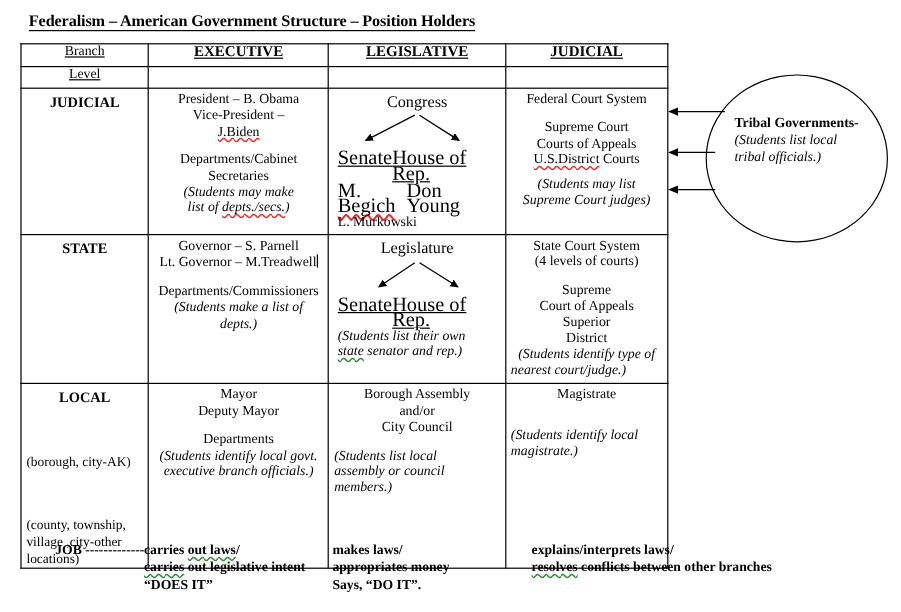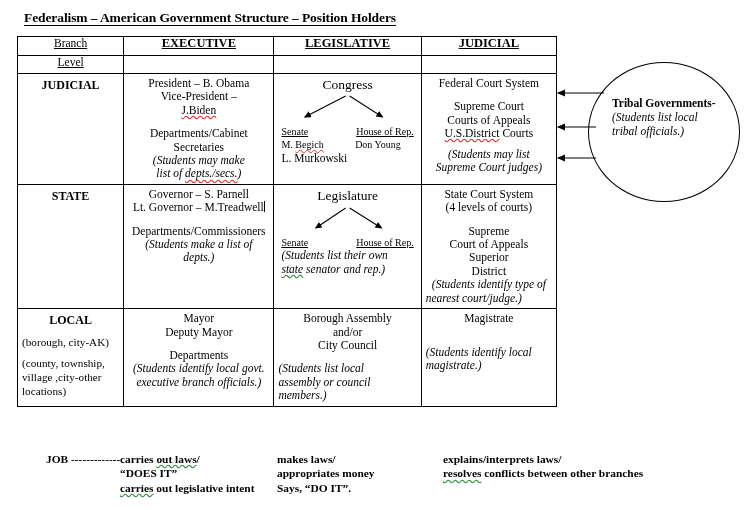--- a/index.html
+++ b/index.html
@@ -80,20 +80,21 @@
     text-align: center;
     font-weight: bold;
     font-size: 12px;
     padding-top: 5px;
   }
   .sub-note {
     text-align: left;
     font-size: 11.2px;
     line-height: 14px;
     padding: 0 4px;
+    margin-top: 32px;
   }
   .gap6 { height: 7px; }
   .gap9 { height: 10px; }
 
   
   .sp-red {
     text-decoration: underline;
     text-decoration-style: wavy;
     text-decoration-color: #e03030;
     text-decoration-skip-ink: none;
@@ -128,21 +129,21 @@
     position: absolute;
     left: 0;
     top: 16px;
     width: 100%;
     height: 30px;
   }
   .splitrow {
     display: flex;
     justify-content: space-between;
     padding: 0 3px;
-    font-size: 10px;
+    font-size: 17px;
   }
   .splitrow.u span { text-decoration: underline; }
 
   
   .circle {
     position: absolute;
     left: 588px;
     top: 62px;
     width: 152px;
     height: 140px;
@@ -403,22 +404,22 @@
     <line x1="52" y1="13" x2="6" y2="13" stroke="#000" stroke-width="1.2" marker-end="url(#lah)"></line>
     <line x1="44" y1="47" x2="6" y2="47" stroke="#000" stroke-width="1.2" marker-end="url(#lah)"></line>
     <line x1="44" y1="78" x2="6" y2="78" stroke="#000" stroke-width="1.2" marker-end="url(#lah)"></line>
   </svg>
 
   <div class="job">
     <div class="job-label">JOB -------------</div>
 
     <div class="job-col1">
       <div><span>carries </span><span class="sp-green">out  laws</span><span>/</span></div>
+      <div><span class="sp-green">carries</span><span> out legislative intent</span></div>
       <div>“DOES IT”</div>
-      <div><span class="sp-green">carries</span><span> out legislative intent</span></div>
     </div>
 
     <div class="job-col2">
       <div>makes laws/</div>
       <div>appropriates money</div>
       <div>Says, “DO IT”.</div>
     </div>
 
     <div class="job-col3">
       <div>explains/interprets laws/</div>

